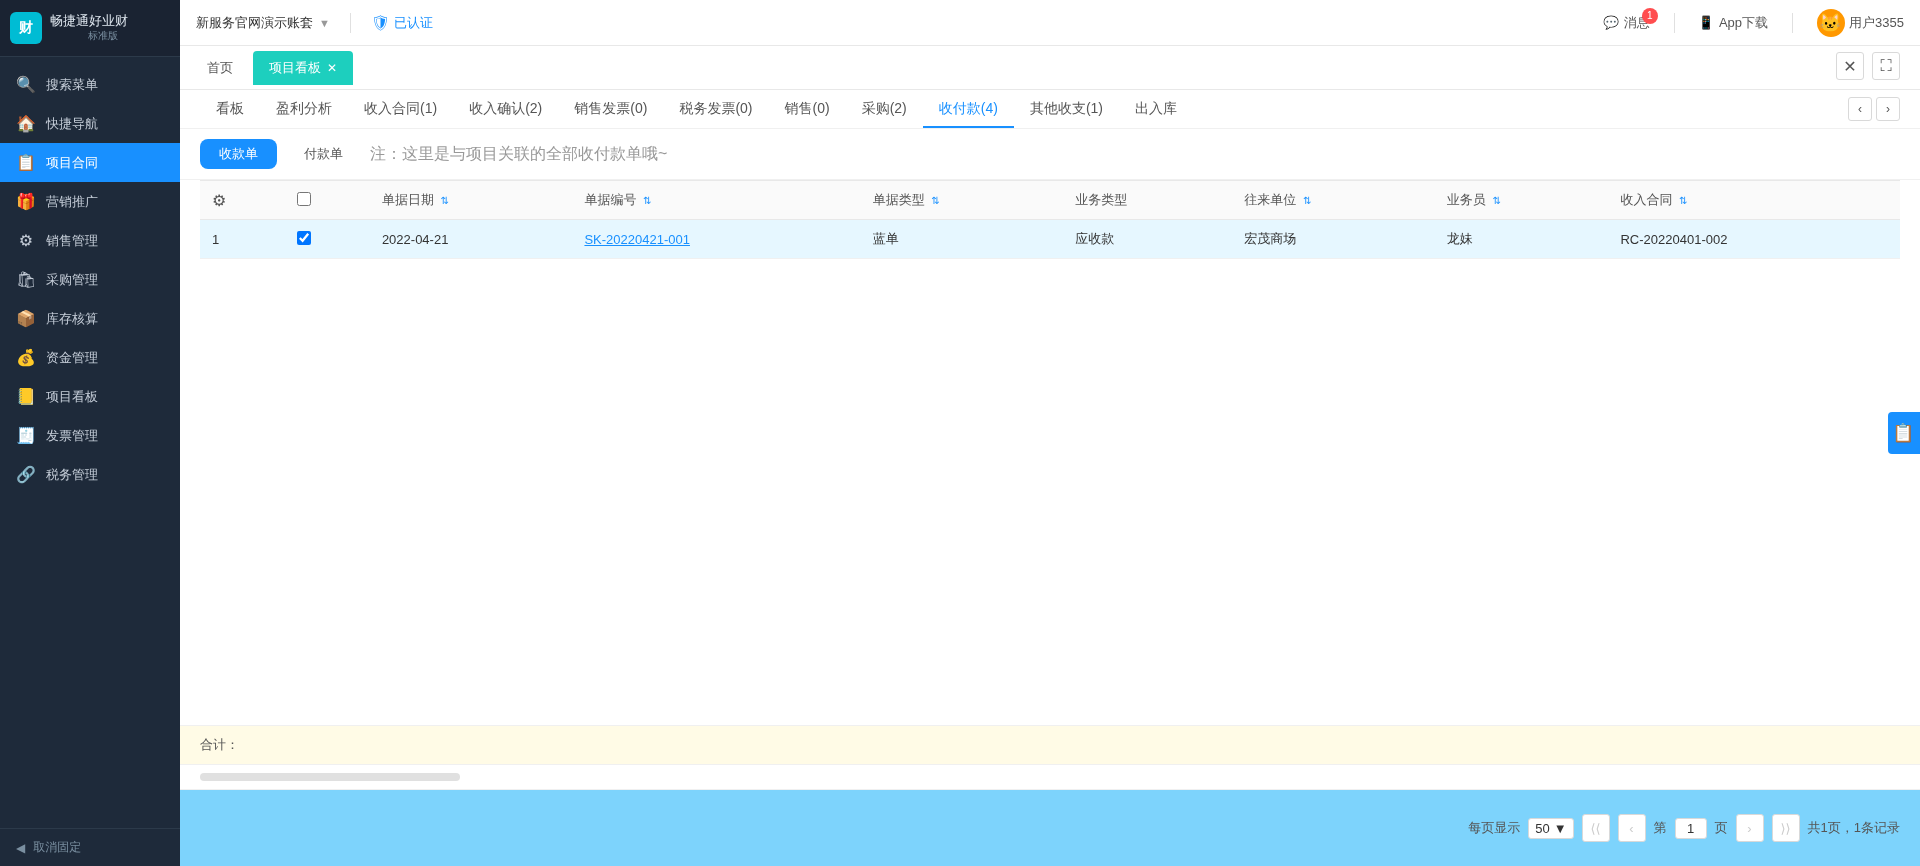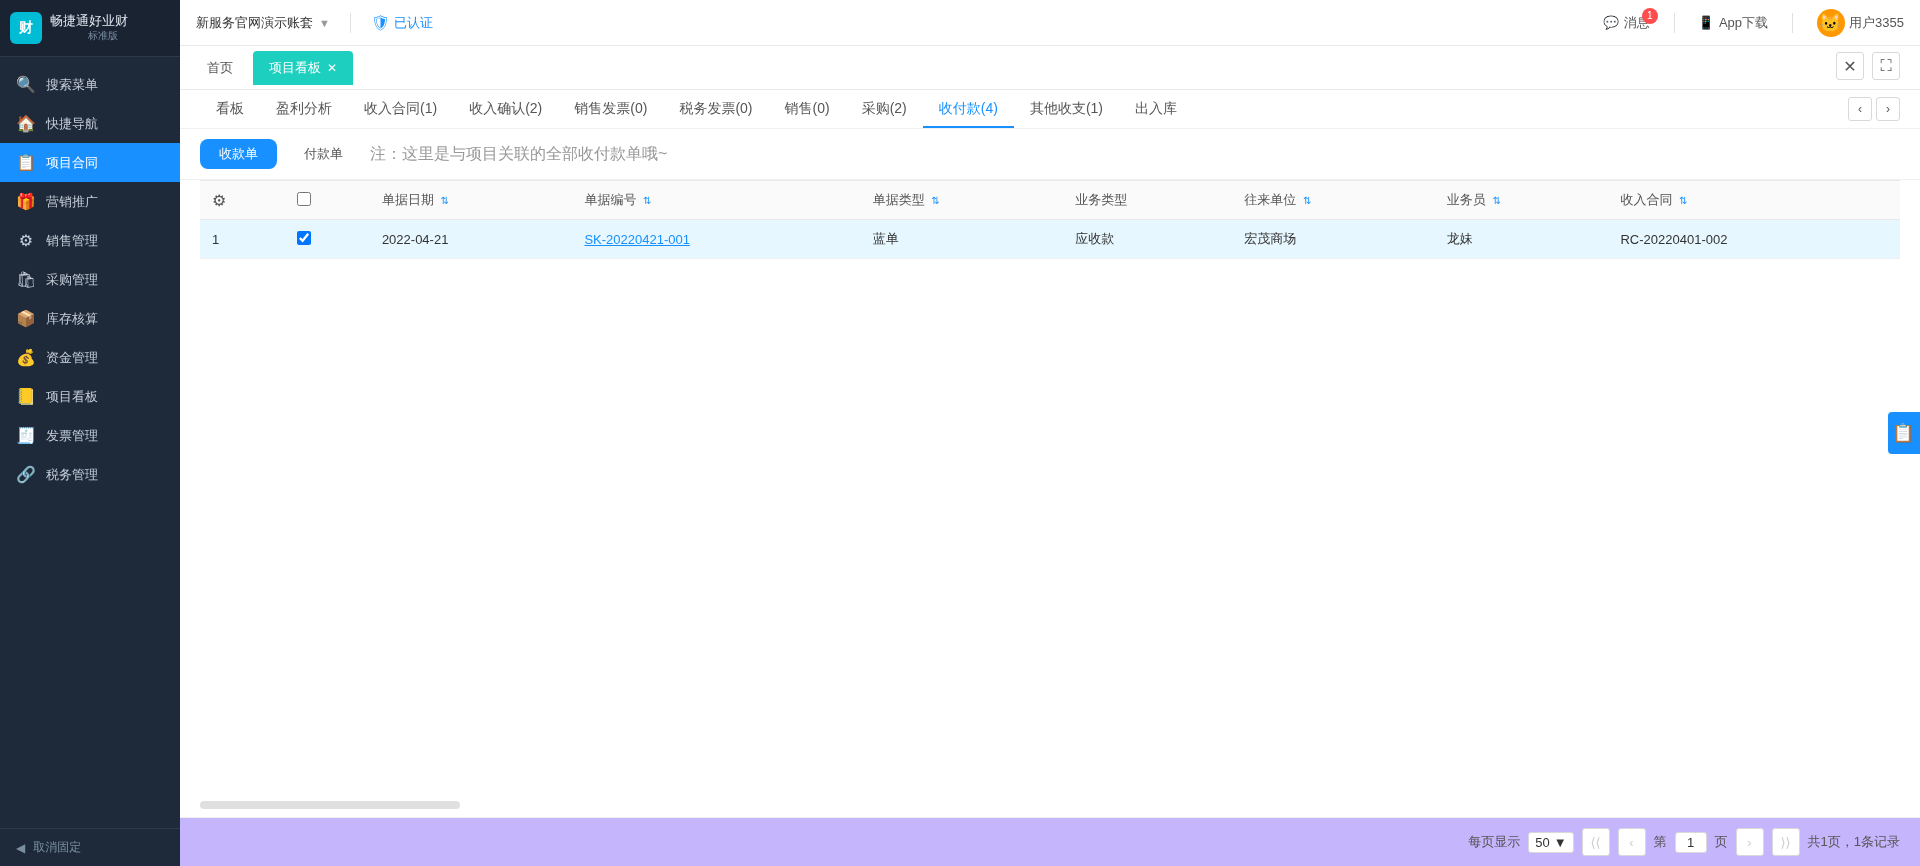--- a/index.html
+++ b/index.html
@@ -389,25 +389,25 @@
       background: #e0e0e0;
       border-radius: 4px;
       margin: 4px 0;
     }
 
     
     .pagination {
       display: flex;
       align-items: center;
       justify-content: flex-end;
-      padding: 10px 20px;
+      padding: 24px 20px;
       gap: 8px;
       font-size: 13px;
       color: #555;
-      background: #c4b5fd;
+      background: #7dd3fc;
       border-top: 1px solid #f0f0f0;
     }
     .page-btn {
       width: 28px;
       height: 28px;
       border: 1px solid #d9d9d9;
       border-radius: 3px;
       display: flex;
       align-items: center;
       justify-content: center;
@@ -668,20 +668,23 @@
     <td>蓝单</td>
     <td>应收款</td>
     <td>宏茂商场</td>
     <td>龙妹</td>
     <td>RC-20220401-002</td>
   </tr>
           </tbody>
       </table>
     </div>
 
+    <div class="table-footer">
+      <span>合计：</span>
+    </div>
 
     <div class="scrollbar-row">
       <div class="fake-scrollbar"></div>
     </div>
 
     <div class="pagination">
       <span>每页显示</span>
       <div class="page-size-select">
         <span>50</span>
         <span>▼</span>

